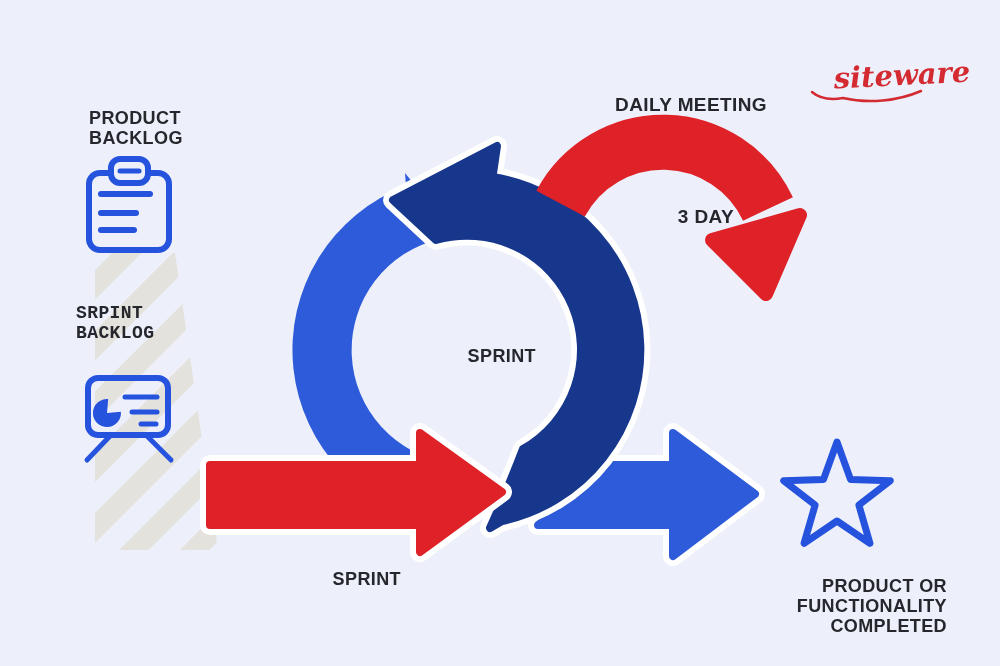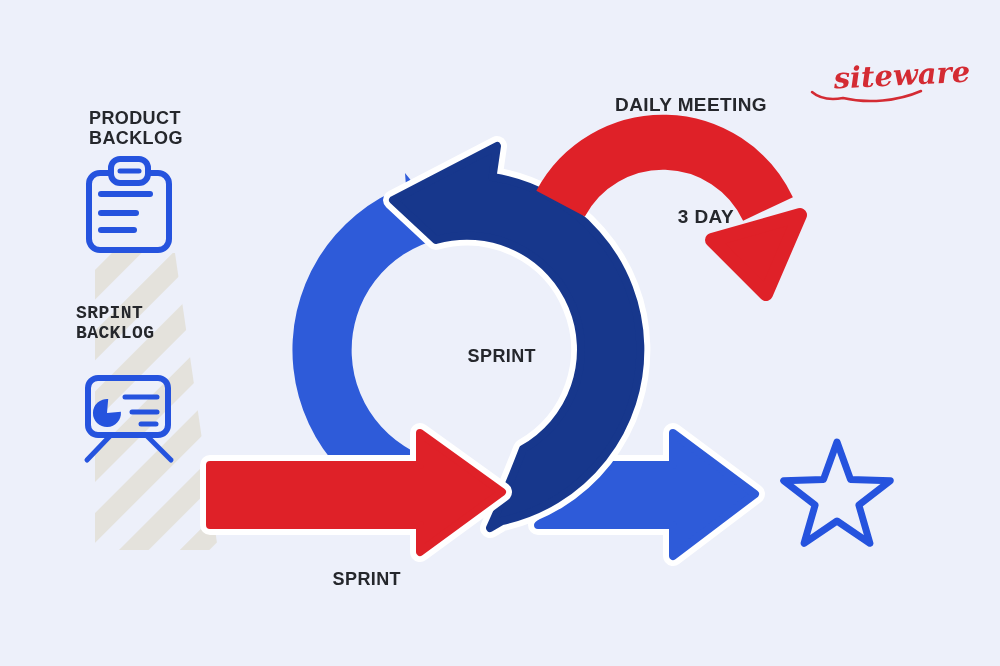--- a/index.html
+++ b/index.html
@@ -117,16 +117,21 @@
   <div class="lbl center" id="daily-meeting-label" style="left:547px;top:76px;width:220px;">DAILY MEETING</div>
 
   <div class="lbl center" id="one-day-label" style="left:594px;top:188px;width:140px;">3 DAY</div>
 
   <div class="lbl center" id="sprint-duration-label" style="left:396px;top:327px;width:140px;">
     <div>SPRINT</div>
   </div>
 
   <div class="lbl center" id="sprint-label" style="left:261px;top:550px;width:140px;">SPRINT</div>
 
+  <div class="lbl center" id="completed-label" style="left:727px;top:557px;width:220px;">
+    <div>PRODUCT OR</div>
+    <div>FUNCTIONALITY</div>
+    <div>COMPLETED</div>
+  </div>
 
   <div id="logo-text">siteware</div>
 
 </div>
 
 </body></html>

